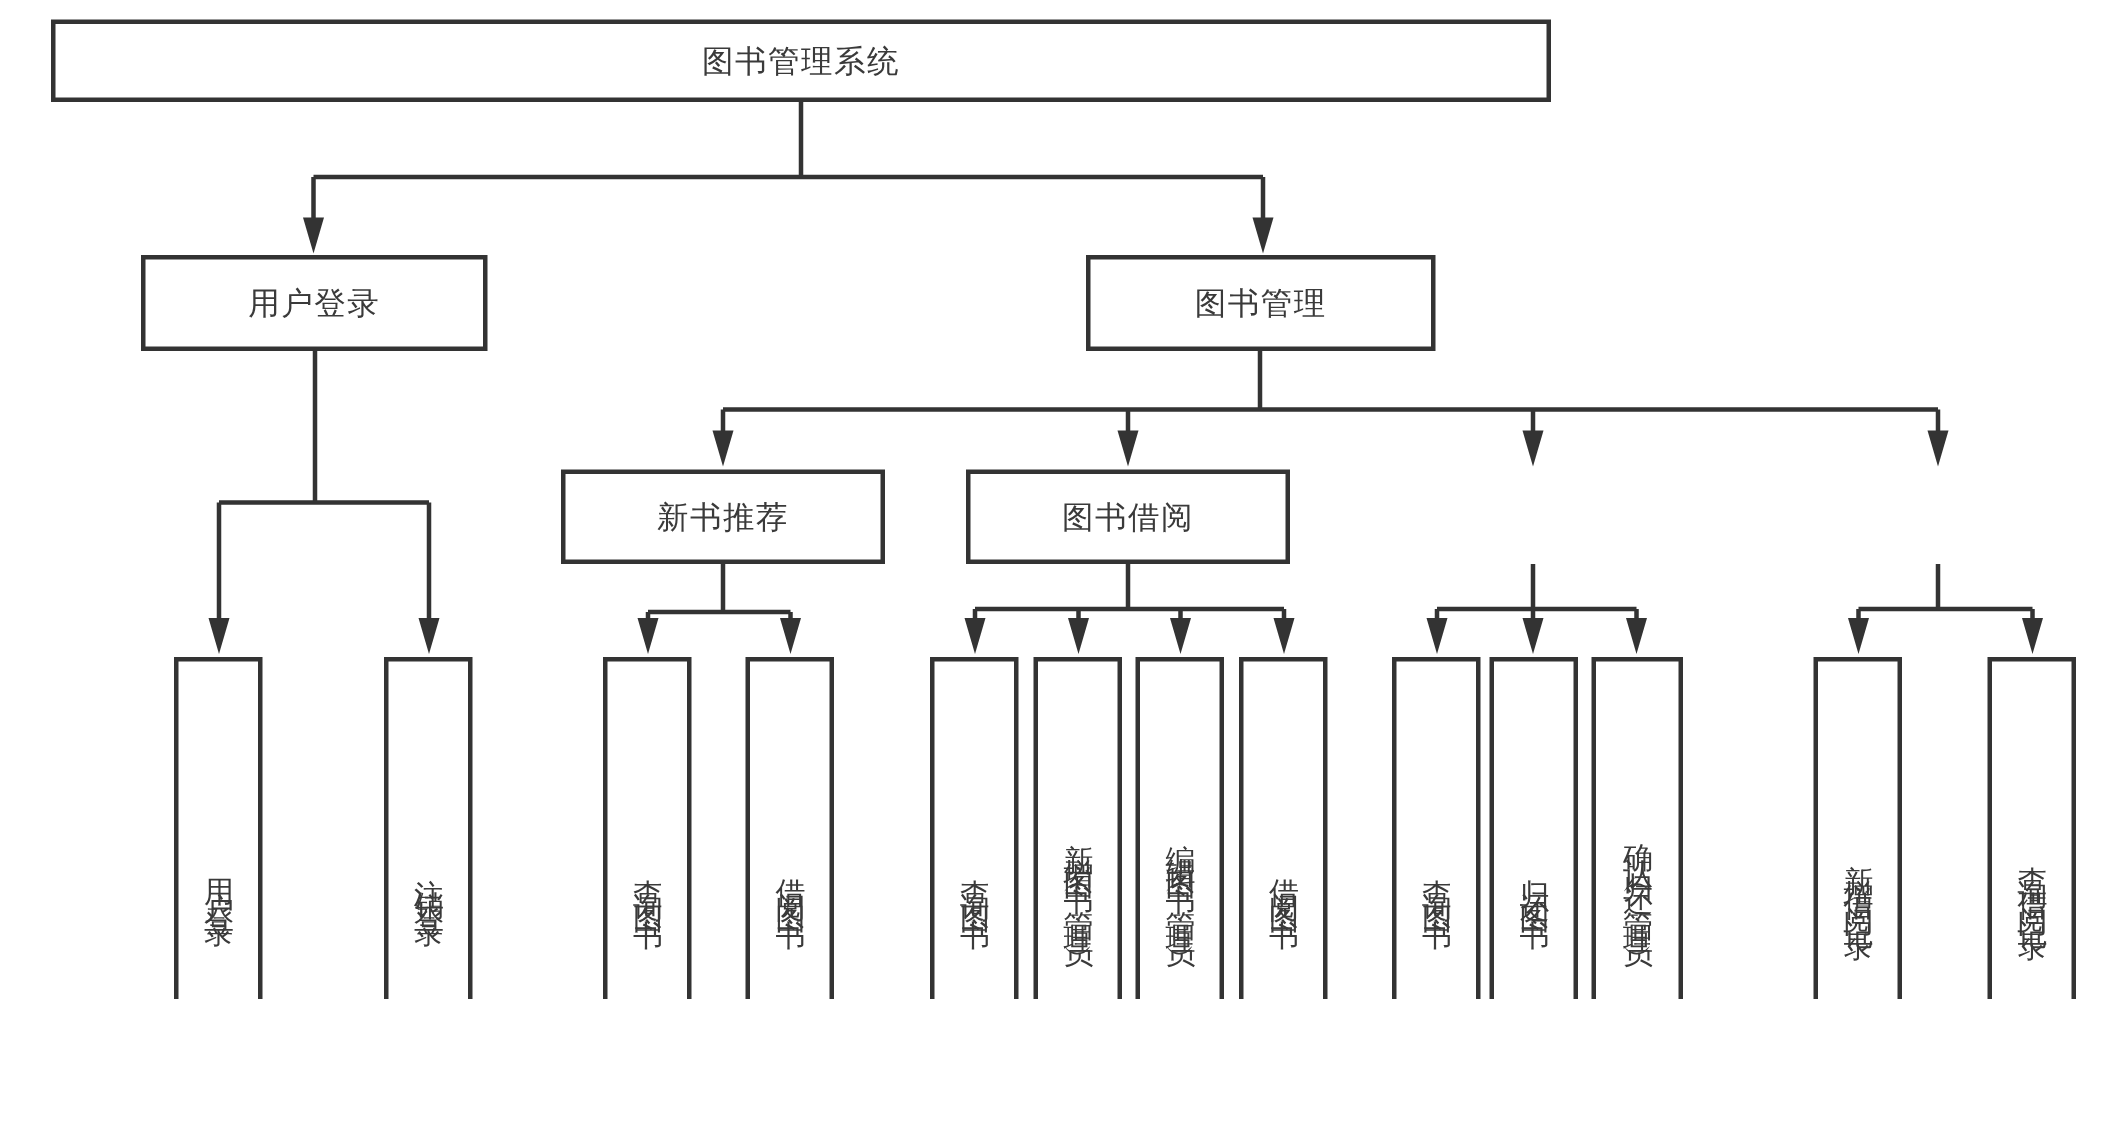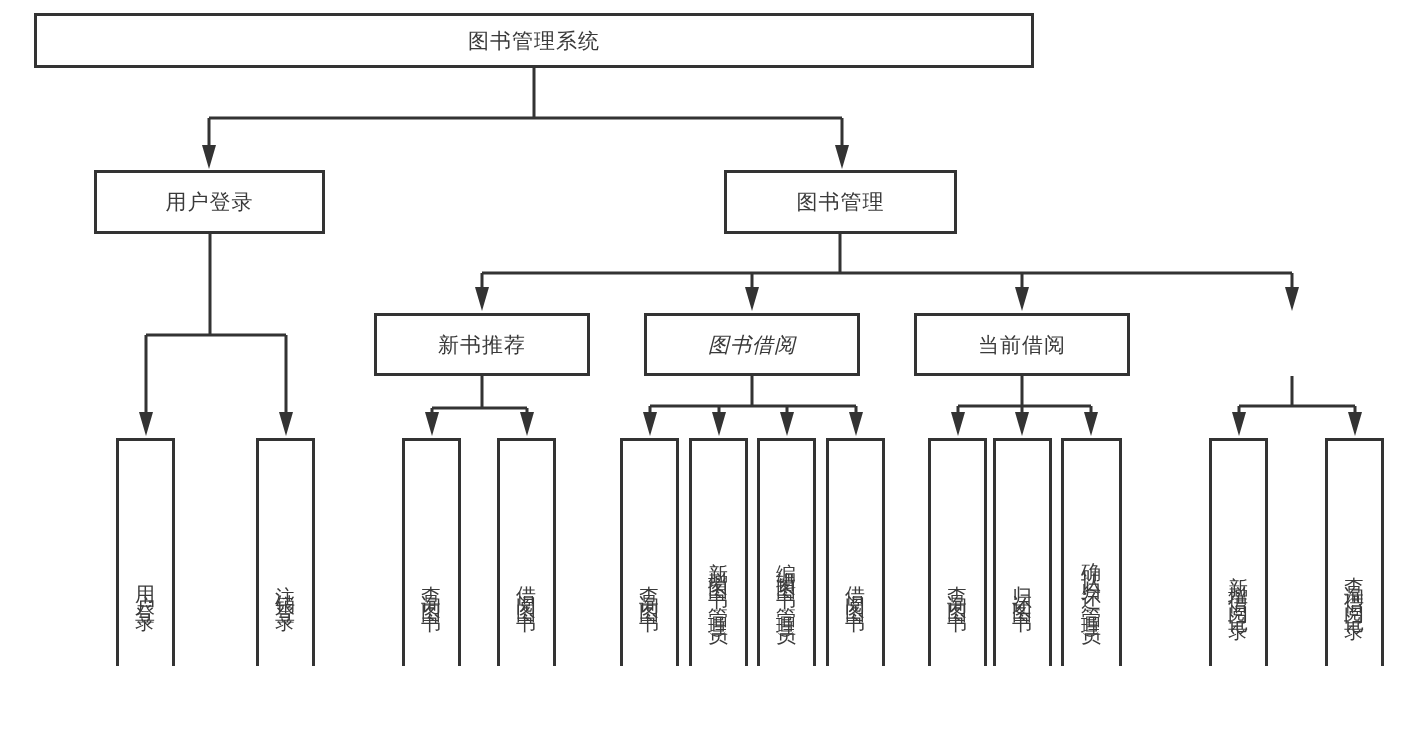--- a/index.html
+++ b/index.html
@@ -101,25 +101,22 @@
   <div class="node node-h" style="left:82px;top:170px;width:231px;height:64px;">
     <span>用户登录</span>
   </div>
   <div class="node node-h" style="left:362px;top:313px;width:216px;height:63px;">
     <span>新书推荐</span>
   </div>
 
   <div class="node node-h" style="left:712px;top:170px;width:233px;height:64px;">
     <span>图书管理</span>
   </div>
-  <div class="node node-h" style="left:632px;top:313px;width:216px;height:63px;font-style:italic;">
+  <div class="node node-h" style="left:632px;top:313px;width:216px;height:63px;">
     <span>图书借阅</span>
-  </div>
-  <div class="node node-h" style="left:902px;top:313px;width:216px;height:63px;">
-    <span>当前借阅</span>
   </div>
 
   <div class="node node-v" style="left:104px;">
     <span class="vtext">用户登录</span>
   </div>
   <div class="node node-v" style="left:244px;">
     <span class="vtext">注销登录</span>
   </div>
 
   <div class="node node-v" style="left:390px;">

